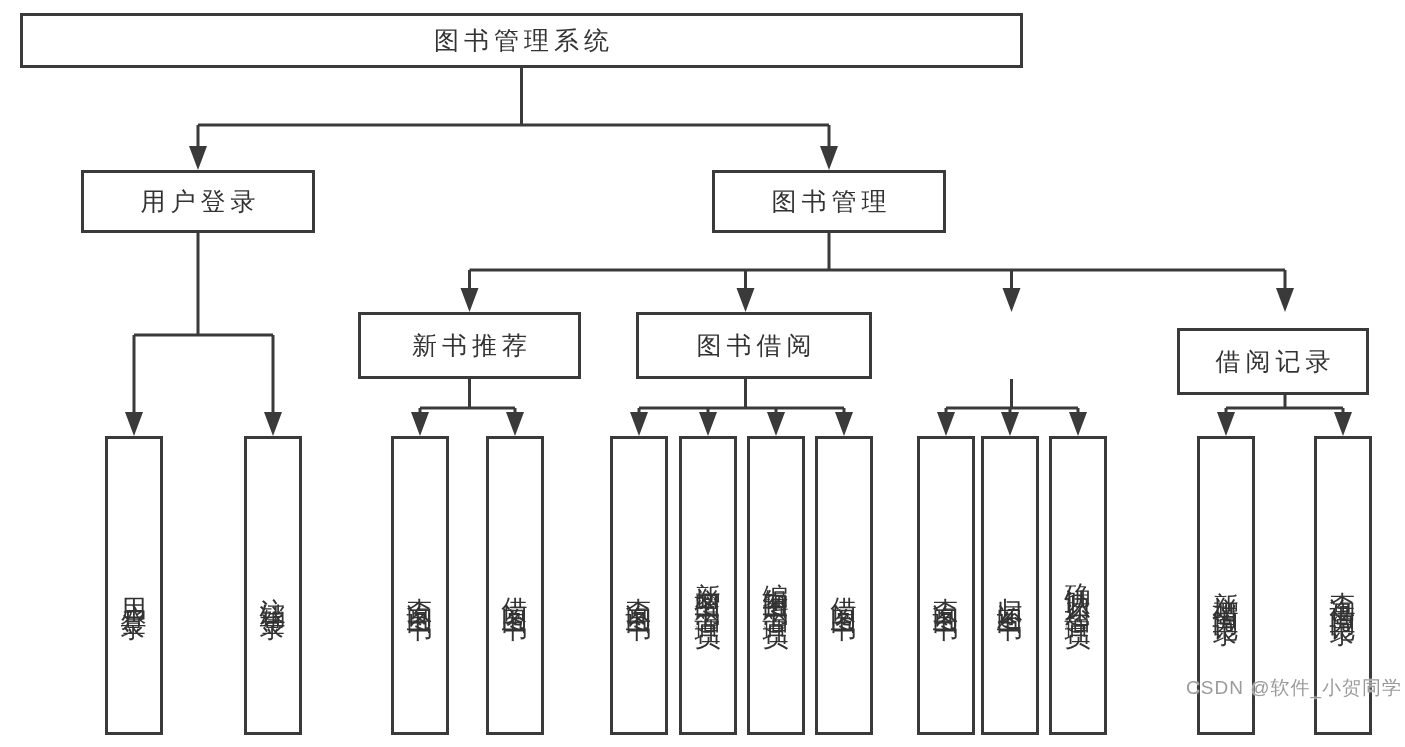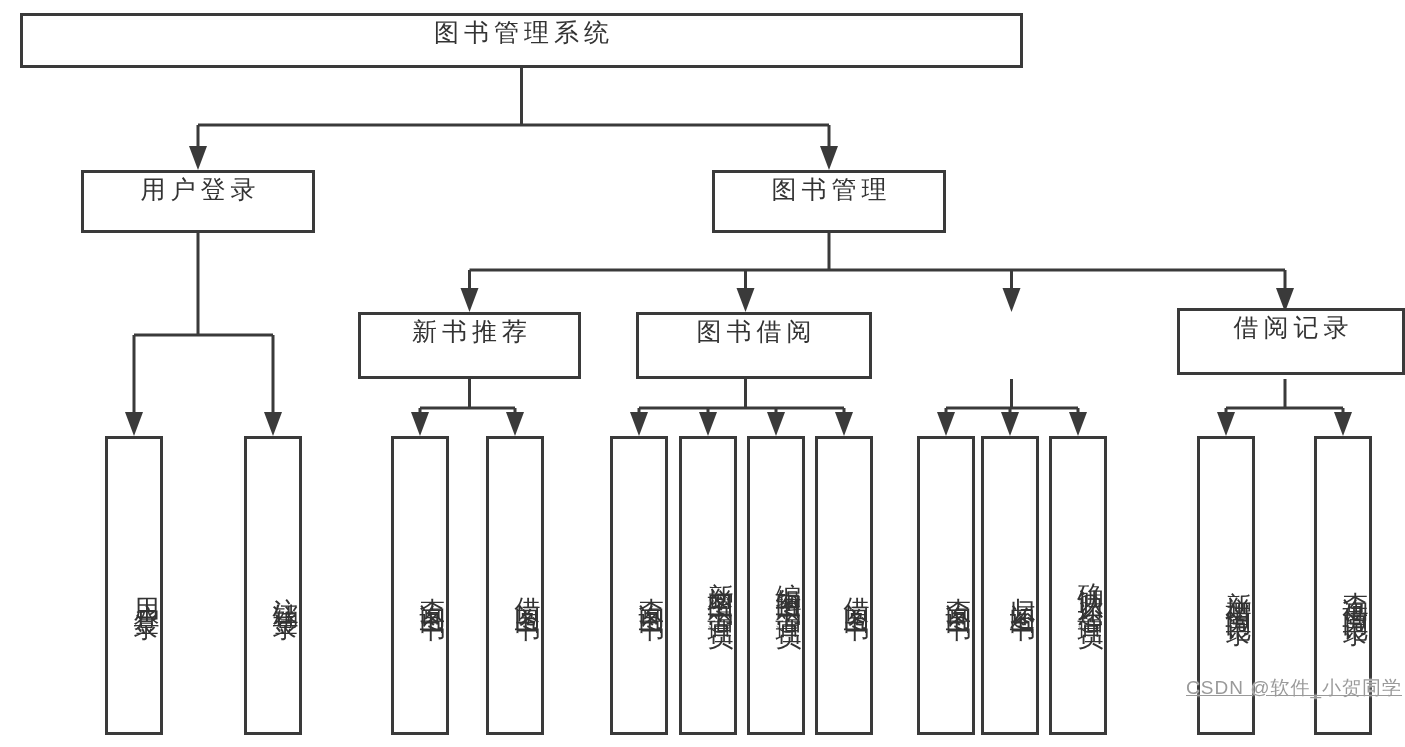--- a/index.html
+++ b/index.html
@@ -10,36 +10,35 @@
   }
   html,body{margin:0;padding:0;background:var(--bg);}
   body{font-family:"Liberation Sans",sans-serif;}
   #stage{
     position:relative;width:1405px;height:747px;background:var(--bg);overflow:hidden;
   }
   #connectors{position:absolute;left:0;top:0;}
   .box{
     position:absolute;box-sizing:border-box;border:3px solid var(--line);
     background:#fff;color:var(--text);
-    display:flex;justify-content:center;
+    display:flex;align-items:center;justify-content:center;
   }
   .h{font-size:25px;letter-spacing:5px;white-space:nowrap;}
   .h span{margin-right:-5px;}
   .v{
     font-size:26px;letter-spacing:6px;
     writing-mode:vertical-rl;text-orientation:mixed;
     line-height:1;white-space:nowrap;
   }
   .v span{margin-bottom:-6px;}
   .watermark{
     position:absolute;top:675px;right:3px;
     font-size:19px;color:var(--wm);letter-spacing:1px;
     text-shadow:0 0 2px #fff, 0 0 1px #fff;
     white-space:nowrap;
-    text-decoration:underline;
   }
 </style>
 </head>
 <body>
 
 <div id="stage">
 
   <svg id="connectors" width="1405" height="747" viewBox="0 0 1405 747">
     <path fill="none" stroke="#3a3a3a" stroke-width="3" d="
       M521.5 68 V125 M198 125 H829 M198 125 V147 M829 125 V147
@@ -82,21 +81,21 @@
   <div class="box h" style="left:358px;top:312px;width:223px;height:67px">
     <span>新书推荐</span>
   </div>
 
   <div class="box h" style="left:712px;top:170px;width:234px;height:63px">
     <span>图书管理</span>
   </div>
   <div class="box h" style="left:636px;top:312px;width:236px;height:67px">
     <span>图书借阅</span>
   </div>
-  <div class="box h" style="left:1177px;top:308px;width:228px;height:67px">
+  <div class="box h" style="left:1177px;top:328px;width:192px;height:67px">
     <span>借阅记录</span>
   </div>
 
   <div class="box v" style="left:105px;top:436px;width:58px;height:299px">
     <span>用户登录</span>
   </div>
   <div class="box v" style="left:244px;top:436px;width:58px;height:299px">
     <span>注销登录</span>
   </div>
 

